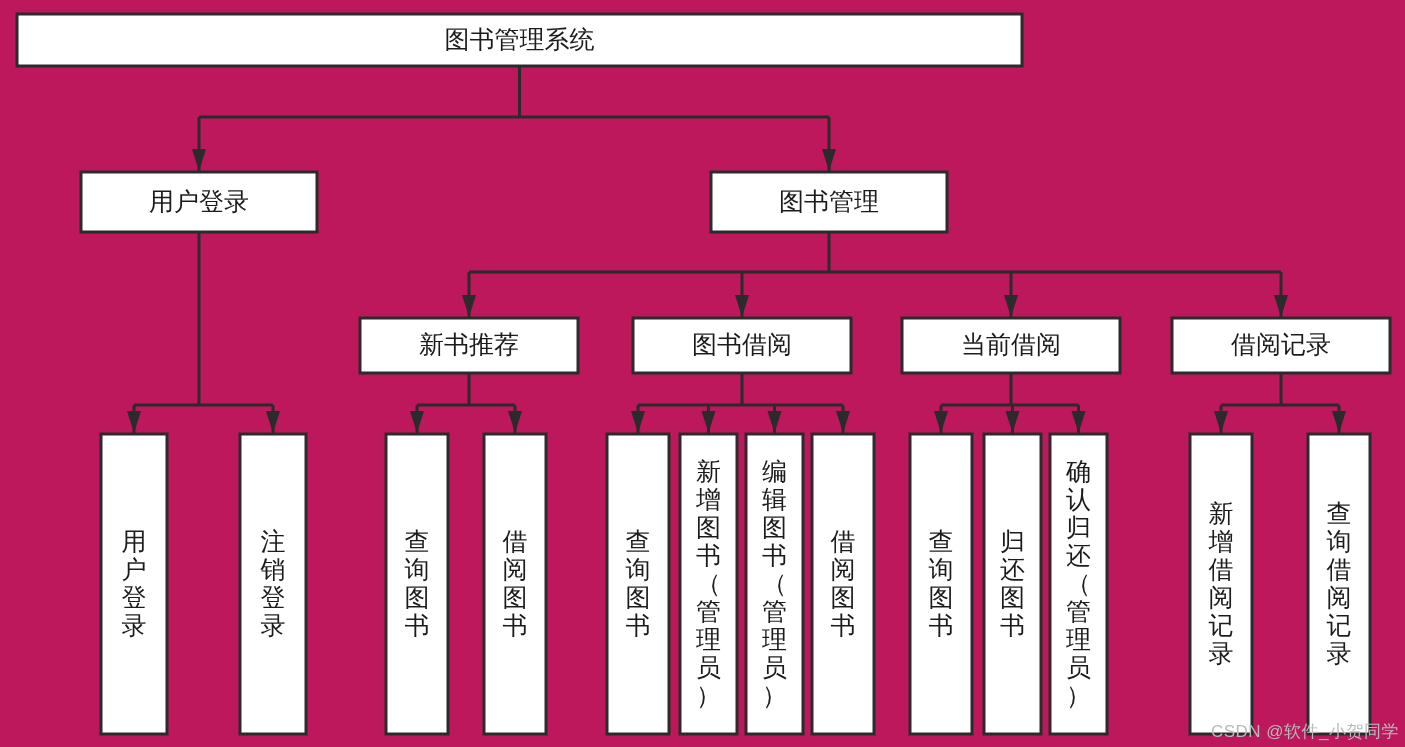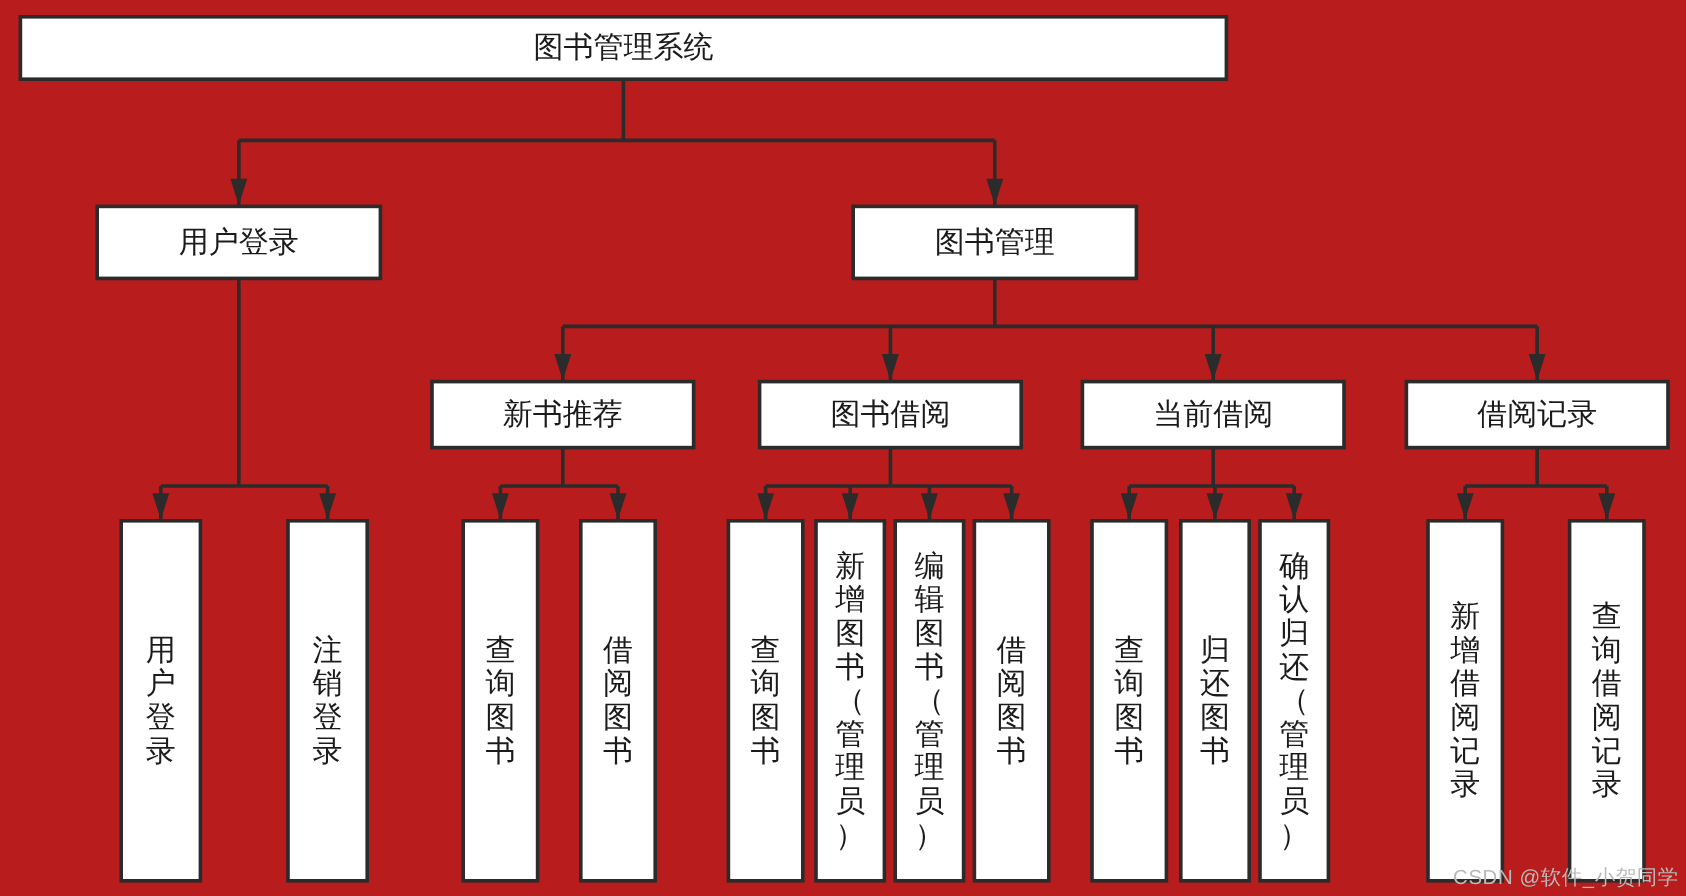--- a/index.html
+++ b/index.html
@@ -1,21 +1,21 @@
 <!DOCTYPE html>
 <html><head>
 <meta charset="utf-8">
 <style>
   html,body{margin:0;padding:0;background:#ffffff;}
   body{
     width:1405px;height:747px;
     font-family:"Liberation Sans","DejaVu Sans",sans-serif;
     overflow:hidden;
   }
-  #diagram-root{position:relative;width:1405px;height:747px;background:#b91c1c;}
+  #diagram-root{position:relative;width:1405px;height:747px;background:#be185d;}
   svg.flow{position:absolute;left:0;top:0;width:1405px;height:747px;display:block;}
   .node-rect{fill:#ffffff;stroke:#2b2b2b;stroke-width:3;}
   .conn{stroke:#2b2b2b;stroke-width:3;fill:none;}
   .arrow-head{fill:#2b2b2b;stroke:none;}
   .node-label{
     font-family:"Liberation Sans","DejaVu Sans",sans-serif;
     fill:#1b1b1b;
     font-size:25px;
     text-anchor:middle;
     dominant-baseline:middle;

